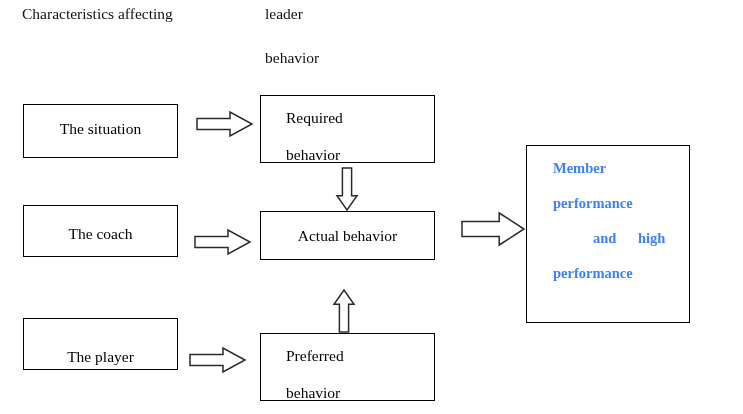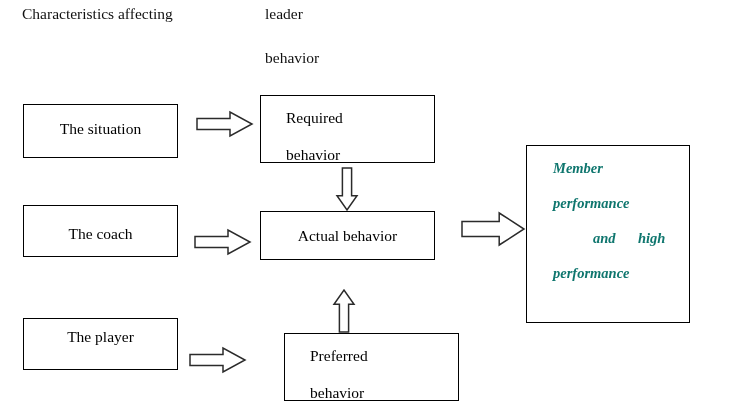--- a/index.html
+++ b/index.html
@@ -41,22 +41,21 @@
     left: 0;
     right: 0;
     text-align: center;
   }
   .outcome-txt {
     position: absolute;
     font-weight: bold;
     font-size: 14.5px;
     line-height: 1;
     white-space: nowrap;
-    color: #0f766e;
-    font-style: italic;
+    color: #3b82f6;
   }
   .arrow {
     position: absolute;
   }
   .arrow svg {
     display: block;
     overflow: visible;
   }
   .arrow svg polygon {
     fill: #ffffff;
@@ -74,31 +73,31 @@
   <div class="hdr" style="left: 265px; top: 6px;">leader</div>
   <div class="hdr" style="left: 265px; top: 50px;">behavior</div>
 
   <div class="box" style="left: 23px; top: 104px; width: 155px; height: 54px;">
     <div class="box-txt center" style="top: 16px;">The situation</div>
   </div>
   <div class="box" style="left: 23px; top: 205px; width: 155px; height: 52px;">
     <div class="box-txt center" style="top: 20px;">The coach</div>
   </div>
   <div class="box" style="left: 23px; top: 318px; width: 155px; height: 52px;">
-    <div class="box-txt center" style="top: 10px;">The player</div>
+    <div class="box-txt center" style="top: 30px;">The player</div>
   </div>
 
   <div class="box" style="left: 260px; top: 95px; width: 175px; height: 68px;">
     <div class="box-txt" style="top: 14px; left: 25px;">Required</div>
     <div class="box-txt" style="top: 51px; left: 25px;">behavior</div>
   </div>
   <div class="box" style="left: 260px; top: 211px; width: 175px; height: 49px;">
     <div class="box-txt center" style="top: 16px;">Actual behavior</div>
   </div>
-  <div class="box" style="left: 260px; top: 333px; width: 175px; height: 68px; margin-left: 24px;">
+  <div class="box" style="left: 260px; top: 333px; width: 175px; height: 68px;">
     <div class="box-txt" style="top: 14px; left: 25px;">Preferred</div>
     <div class="box-txt" style="top: 51px; left: 25px;">behavior</div>
   </div>
 
   <div class="box" style="left: 526px; top: 145px; width: 164px; height: 178px;">
     <div class="outcome-txt" style="left: 26px; top: 15px;">Member</div>
     <div class="outcome-txt" style="left: 26px; top: 50px;">performance</div>
     <div class="outcome-txt" style="left: 26px; top: 85px; margin-left: 40px;">and</div>
     <div class="outcome-txt" style="left: 111px; top: 85px;">high</div>
     <div class="outcome-txt" style="left: 26px; top: 120px;">performance</div>

